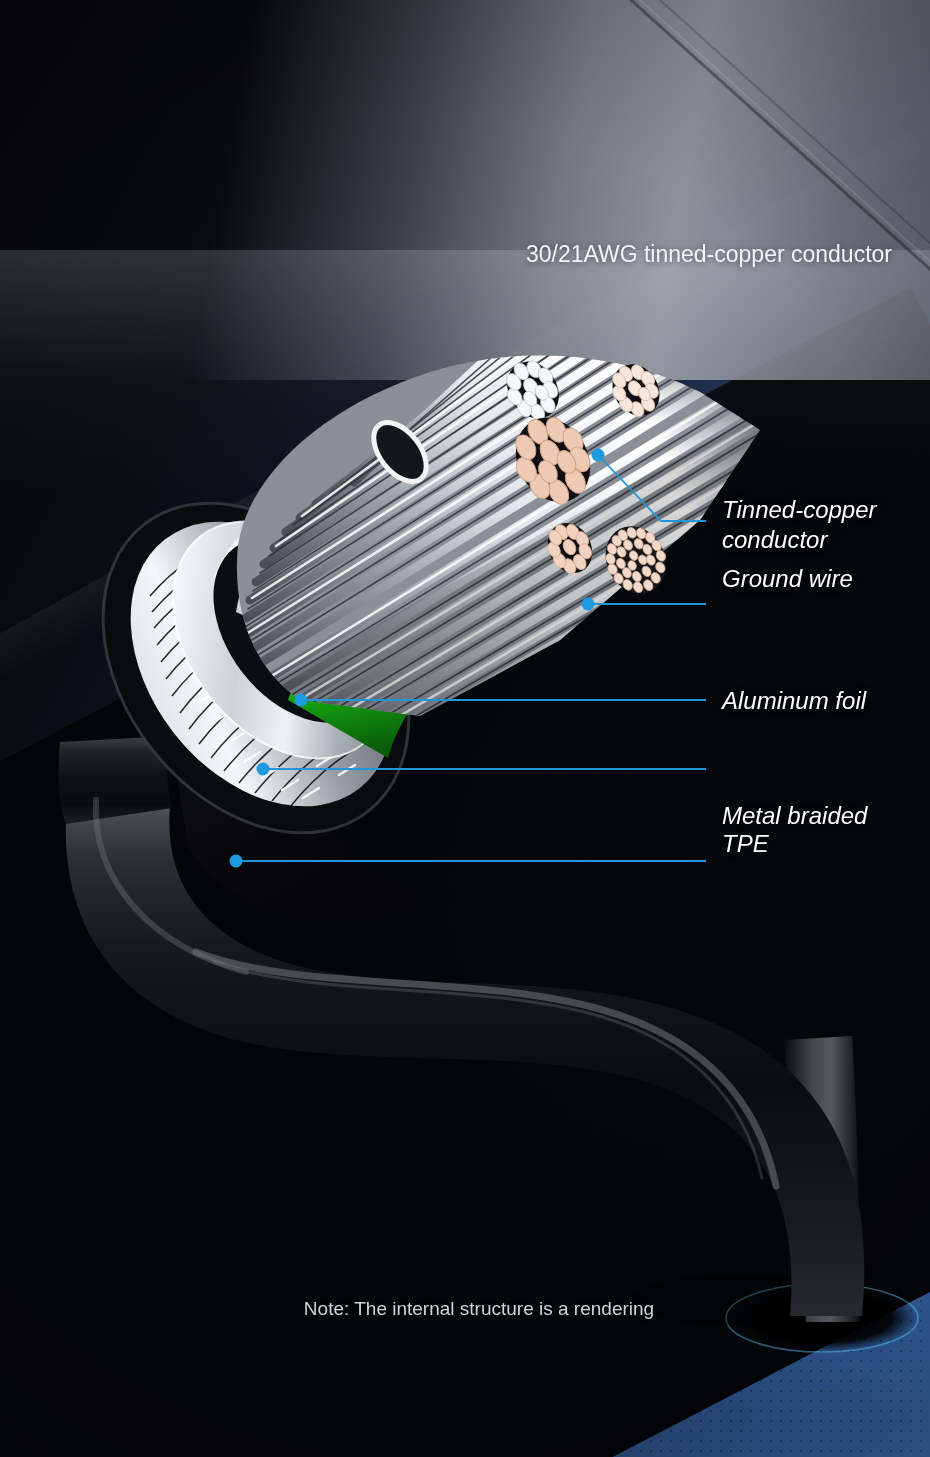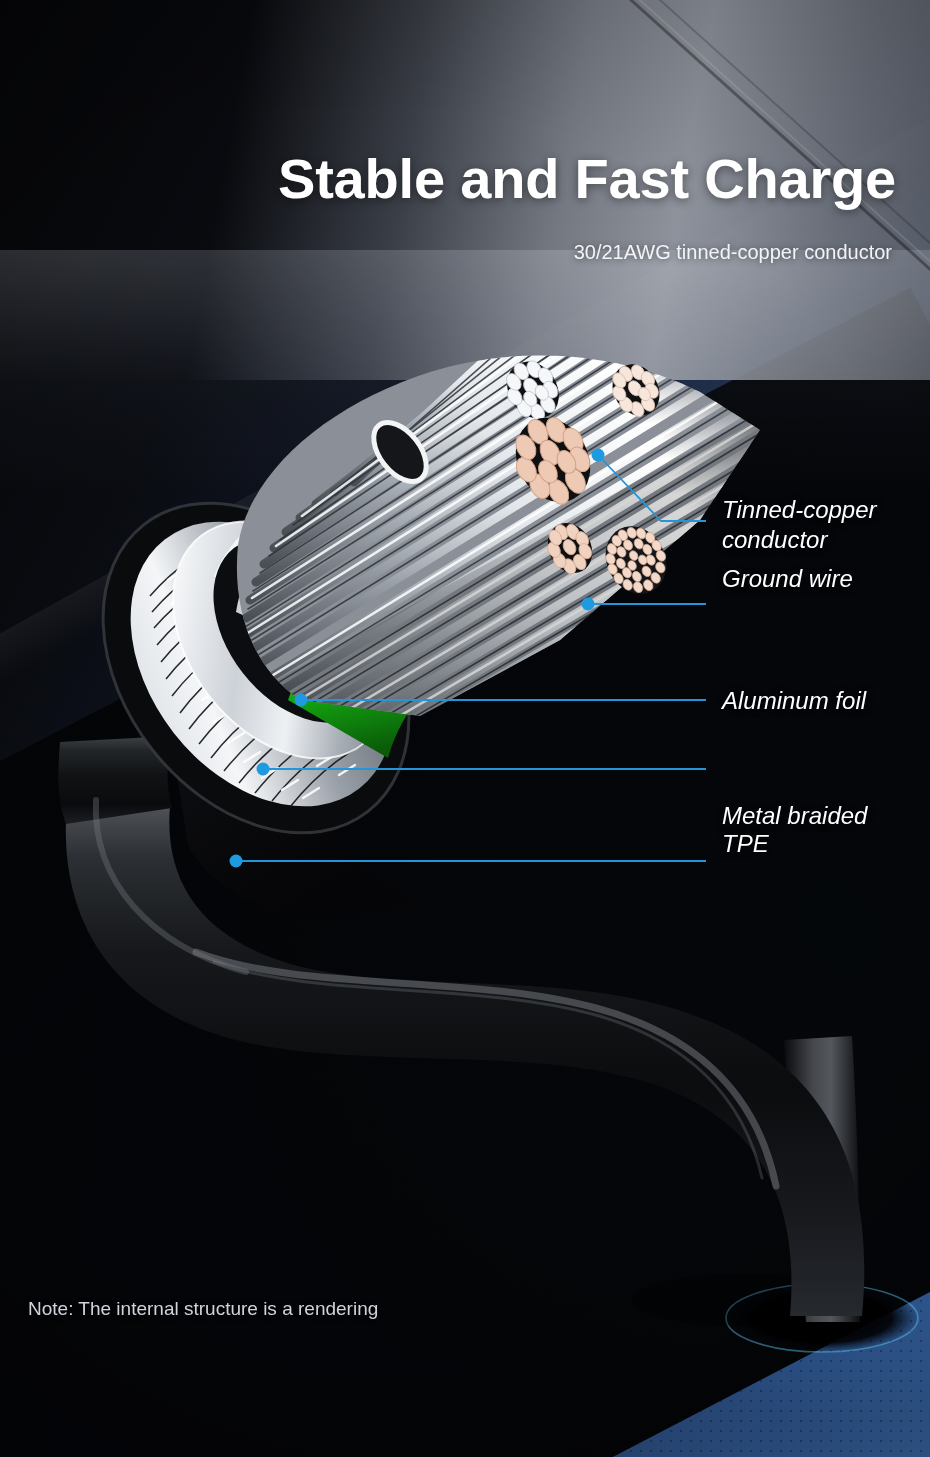--- a/index.html
+++ b/index.html
@@ -79,26 +79,26 @@
     top:150px;
     text-align:right;
     color:#fff;
     font-size:56px;font-weight:bold;letter-spacing:-.2px;
     line-height:1.05;
     text-shadow:0 2px 10px rgba(0,0,0,.45);
   }
   .subline{
     position:absolute;right:38px;top:240px;width:760px;
     text-align:right;color:#f2f4f7;
-    font-size:20px;font-weight:400;line-height:1.28;
+    font-size:23px;font-weight:400;line-height:1.28;
     text-shadow:0 1px 6px rgba(0,0,0,.5);
   }
   .note{
     position:absolute;left:0;right:0;top:1296px;
-    color:#cfd4dc;
+    text-align:center;color:#cfd4dc;
     font-size:19px;line-height:1.33;font-weight:400;
     text-shadow:0 1px 5px rgba(0,0,0,.7);
     padding-left:28px;
   }
   .note span{display:block;}
 
   
   .callout-label{
     position:absolute;color:#fff;font-size:24px;line-height:1.26;
     text-shadow:0 1px 7px rgba(0,0,0,.55);white-space:pre-line;font-style:italic;
@@ -524,21 +524,20 @@
 
   <div id="callout-labels">
       <div class="callout-label" style="left: 722px; top: 495px;">Tinned-copper
 conductor</div>
       <div class="callout-label" style="left: 722px; top: 564px;">Ground wire</div>
       <div class="callout-label" style="left: 722px; top: 686px;">Aluminum foil</div>
       <div class="callout-label" style="left: 722px; top: 755px; margin-top: 46px;">Metal braided</div>
       <div class="callout-label" style="left: 722px; top: 829px;">TPE</div>
     </div>
 
-  <div class="headline">Stable and Fast Charge</div>
   <div class="subline">
     <div>30/21AWG tinned-copper conductor</div>
   </div>
 
   <div class="note">
     <span>Note: The internal structure is a rendering</span>
   </div>
 
 </div>
 

